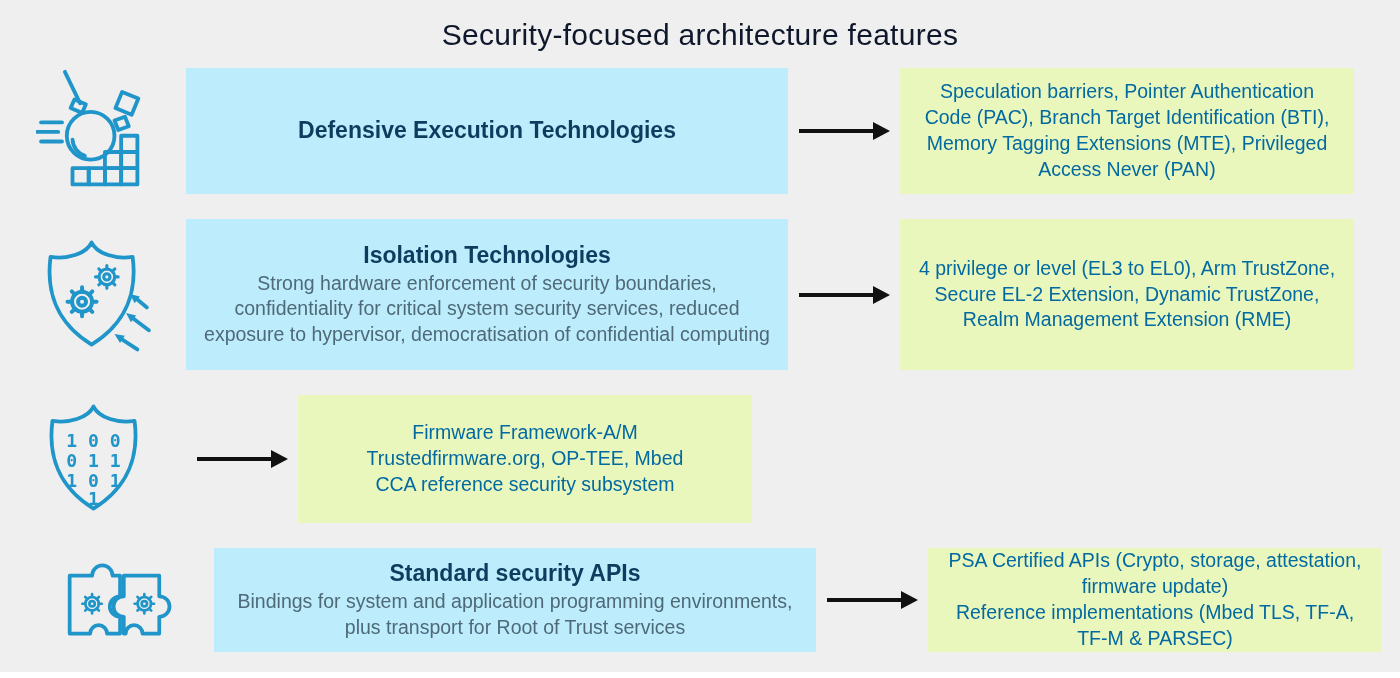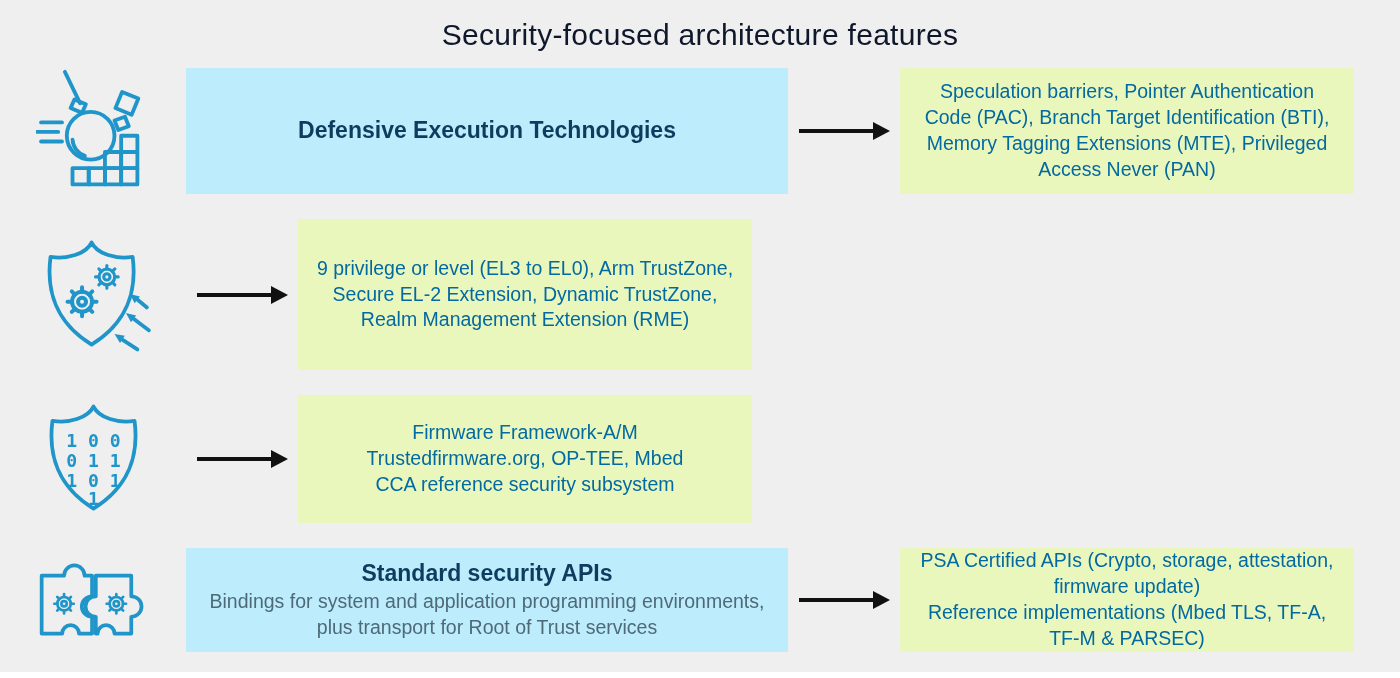--- a/index.html
+++ b/index.html
@@ -1,20 +1,20 @@
 <!DOCTYPE html>
 <html><head>
 <meta charset="utf-8">
 <style>
   html,body { margin:0; padding:0; background:#ffffff; font-family:"Liberation Sans", sans-serif; }
   .canvas { width:1400px; height:672px; background:#efeff0; box-sizing:border-box; padding-top:14px; overflow:hidden; }
   .title { text-align:center; font-size:30px; color:#0f172a; margin:4px 0 16px 0; letter-spacing:0.3px; font-weight:400; }
   .rows { display:flex; flex-direction:column; gap:25px; }
   .row { display:flex; align-items:stretch; }
-  .row.r1 { height:126px; } .row.r2 { height:151px; } .row.r3 { height:128px; } .row.r4 { height:104px; }
+  .row.r1 { height:126px; } .row.r2 { height:151px; } .row.r3 { height:128px; } .row.r4 { height:104px;padding-left:28px; }
   .icon-cell { width:186px; display:flex; align-items:center; justify-content:center; flex:none; }
   .box-blue { width:602px; flex:none; background:#bdecfd; display:flex; flex-direction:column; justify-content:center; text-align:center; padding:6px 18px; box-sizing:border-box; }
   .box-heading { font-size:23px; font-weight:bold; color:#0d3d5e; margin-bottom:2px; }
   .box-desc { font-size:19.5px; color:#4e6a77; line-height:1.3; white-space:pre-line; }
   .arrow-cell { width:112px; flex:none; display:flex; align-items:center; justify-content:center; }
   .arrow { display:flex; align-items:center; }
   .arrow-line { width:74px; height:4px; background:#111111; }
   .arrow-head { width:0; height:0; border-left:17px solid #111111; border-top:9px solid transparent; border-bottom:9px solid transparent; }
   .box-green { width:454px; flex:none; background:#e9f7bd; display:flex; align-items:center; justify-content:center; text-align:center; font-size:19.5px; color:#0369a1; line-height:1.33; padding:8px 18px; box-sizing:border-box; white-space:pre-line; }
   svg { display:block; }
@@ -76,27 +76,31 @@
           <g>
             <line x1="116" y1="78" x2="105" y2="69"></line>
             <polygon points="98,64 108.6,66.5 103.2,73.7" fill="#2095c9" stroke="none"></polygon>
             <line x1="118" y1="102" x2="102" y2="90"></line>
             <polygon points="94,84 104.7,86.4 99.3,93.6" fill="#2095c9" stroke="none"></polygon>
             <line x1="106" y1="122" x2="89" y2="111"></line>
             <polygon points="82,106 92.8,107.8 87.8,115.2" fill="#2095c9" stroke="none"></polygon>
           </g>
         </svg>
       </div>
+      <div class="box-blue">
+        <div class="box-heading">Isolation Technologies</div>
+        <div class="box-desc">Strong hardware enforcement of security boundaries, confidentiality for critical system security services, reduced exposure to hypervisor, democratisation of confidential computing</div>
+      </div>
       <div class="arrow-cell">
         <div class="arrow">
             <div class="arrow-line"></div>
             <div class="arrow-head"></div>
           </div>
       </div>
-      <div class="box-green">9 privilege or level (EL3 to EL0), Arm TrustZone, Secure EL-2 Extension, Dynamic TrustZone, Realm Management Extension (RME)</div>
+      <div class="box-green">4 privilege or level (EL3 to EL0), Arm TrustZone, Secure EL-2 Extension, Dynamic TrustZone, Realm Management Extension (RME)</div>
     </div>
 
     <div class="row r3">
       <div class="icon-cell">
         <svg width="115" height="124" viewBox="0 0 120 130" fill="none" stroke="#2095c9" stroke-width="4" stroke-linecap="round" stroke-linejoin="round">
           <path d="M60,10 C54,22 34,28 17,25 C12,62 24,95 60,117 C96,95 108,62 103,25 C86,28 66,22 60,10 Z"></path>
           <text x="60" y="52" text-anchor="middle" font-family="DejaVu Sans Mono, monospace" font-size="19" font-weight="bold" fill="#2095c9" stroke="none">1 0 0</text>
           <text x="60" y="73" text-anchor="middle" font-family="DejaVu Sans Mono, monospace" font-size="19" font-weight="bold" fill="#2095c9" stroke="none">0 1 1</text>
           <text x="60" y="94" text-anchor="middle" font-family="DejaVu Sans Mono, monospace" font-size="19" font-weight="bold" fill="#2095c9" stroke="none">1 0 1</text>
           <text x="60" y="113" text-anchor="middle" font-family="DejaVu Sans Mono, monospace" font-size="19" font-weight="bold" fill="#2095c9" stroke="none">1</text>

